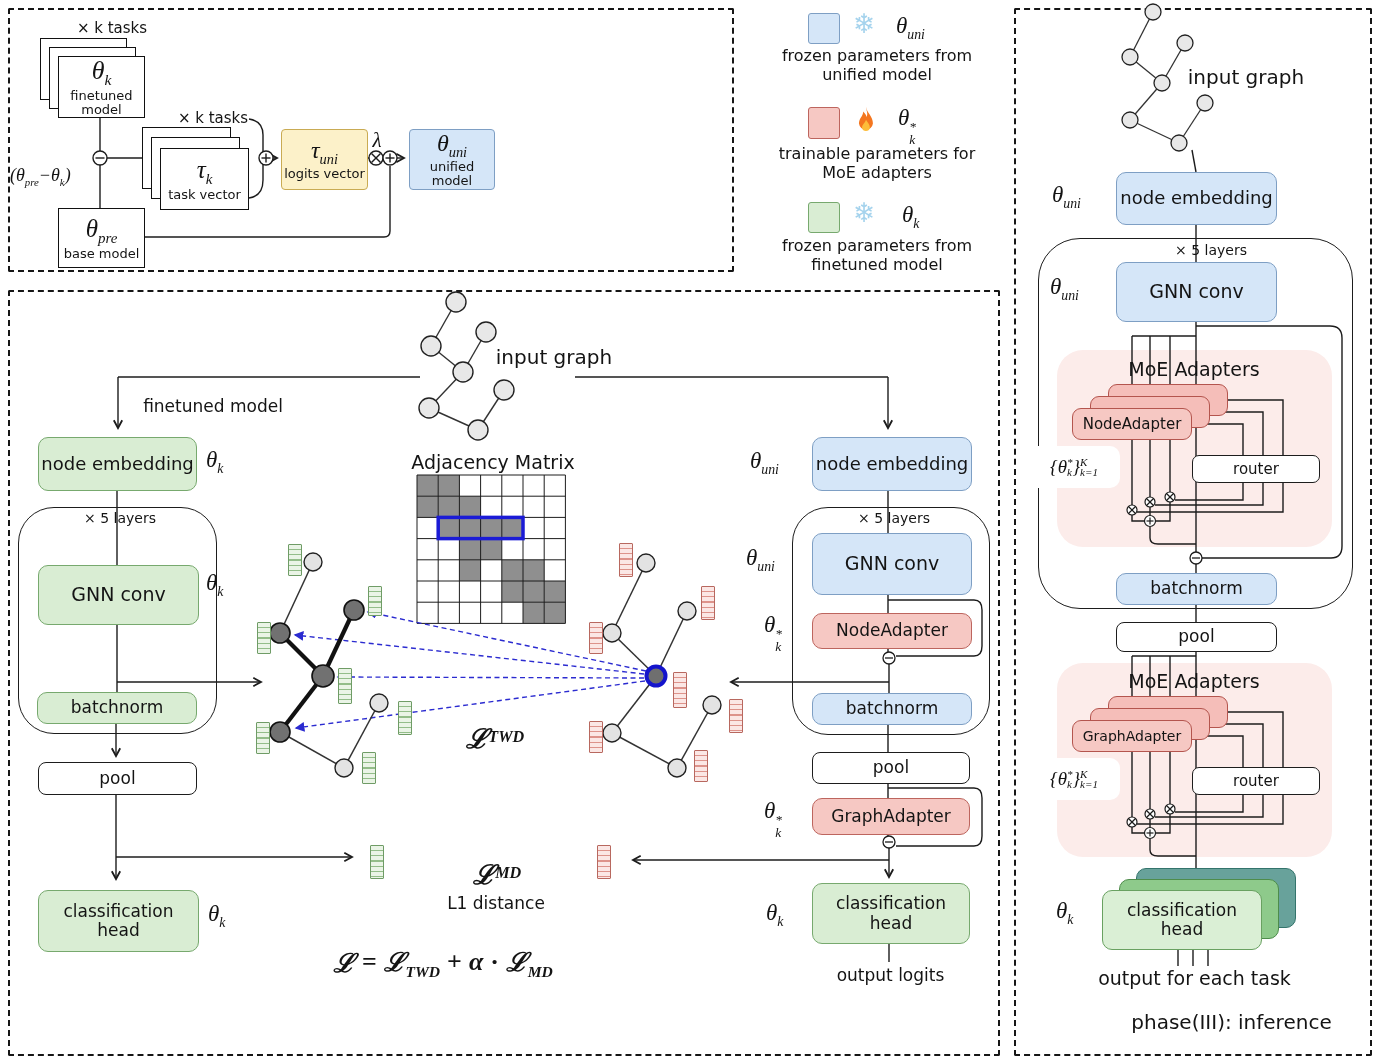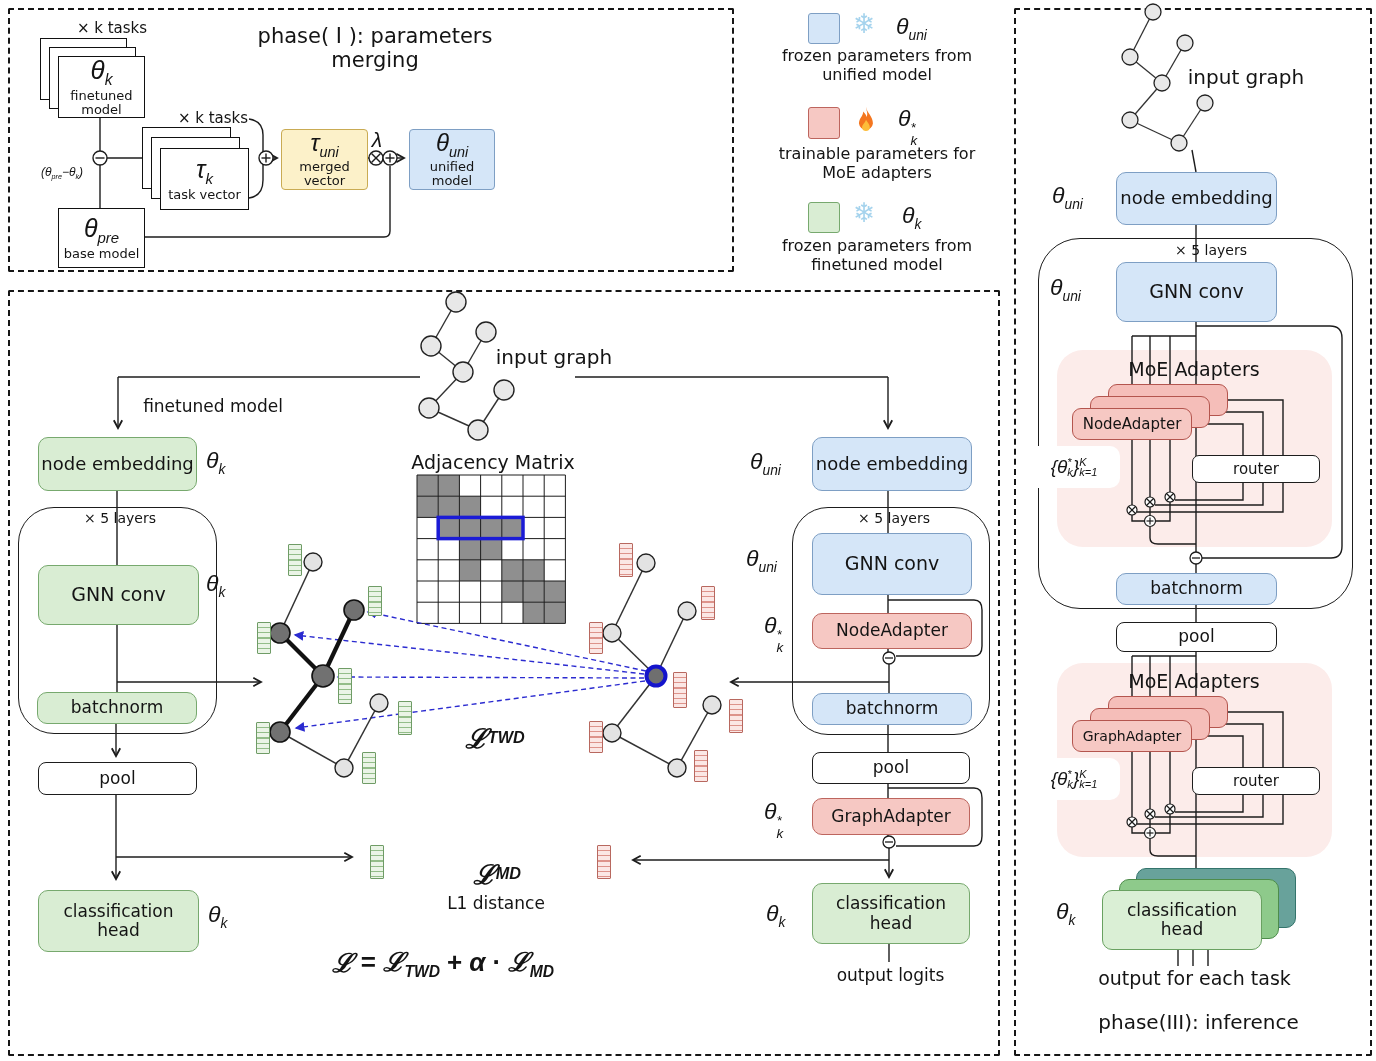--- a/index.html
+++ b/index.html
@@ -12,21 +12,21 @@
   .box{display:flex;flex-direction:column;align-items:center;justify-content:center;
        text-align:center;border:1.4px solid #222;background:#fff;border-radius:10px;line-height:1.12}
   .sq{border-radius:0;border-width:1.6px;border-color:#111}
   .blue{background:#d5e6f8;border-color:#7e9fc4}
   .green{background:#d9edd3;border-color:#77a96e}
   .pink{background:#f6c8c3;border-color:#bd655e}
   .yellow{background:#fcf1c9;border-color:#c9ab53}
   .white{background:#fff;border-color:#1d1d1d}
   .moebg{background:#fcecea;border:none;border-radius:26px}
   .container{border:1.7px solid #1d1d1d;border-radius:36px;background:transparent}
-  .mv{font-family:Liberation Sans, sans-serif;font-style:italic}
+  .mv{font-family:Liberation Serif, serif;font-style:italic}
   .mv sub{font-size:0.6em;font-style:italic}
   .ss{display:inline-flex;flex-direction:column;font-size:0.58em;line-height:0.95;
       vertical-align:-0.45em;text-align:left;font-style:italic}
   .cap{font-size:13px;font-family:"DejaVu Sans",sans-serif;font-style:normal;line-height:1.1}
   .ctr{display:flex;align-items:center;justify-content:center;text-align:center}
   .prelines{white-space:pre-line}
   .bar{position:absolute;z-index:2;width:12px;border:1.1px solid;border-radius:1px}
   .bar.g{border-color:#6f9c66;background:repeating-linear-gradient(to bottom,#eaf4e6 0 4px,#93bd89 4px 5.2px)}
   .bar.p{border-color:#b8685f;background:repeating-linear-gradient(to bottom,#fbe7e5 0 4px,#dd938b 4px 5.2px)}
   .adp{display:flex;align-items:center;justify-content:center;border:1.4px solid #b4554e;
@@ -335,45 +335,44 @@
           <circle cx="1185" cy="43" r="8"></circle>
           <circle cx="1130" cy="57" r="8"></circle>
         <circle cx="1162" cy="83" r="8"></circle>
           <circle cx="1205" cy="103" r="8"></circle>
           <circle cx="1130" cy="120" r="8"></circle>
         <circle cx="1179" cy="143" r="8"></circle>
       </g>
     </g>
   </svg>
 
-  <div class="lay2 ctr" style="left:225px;top:34px;width:300px;height:28px;font-size:21px">phase( I ):  parameters merging</div>
 
   <div class="lay2 ctr" style="left:62px;top:20px;width:100px;height:16px;font-size:15px">× k tasks</div>
   <div class="lay2 box sq" style="left:40px;top:38px;width:85px;height:60px"></div>
   <div class="lay2 box sq" style="left:49px;top:47px;width:85px;height:60px"></div>
   <div class="lay2 box sq" style="left:58px;top:56px;width:85px;height:60px">
     <span class="mv" style="font-size:26px"><span>θ</span><sub>k</sub></span>
     <span class="cap">finetuned model</span>
   </div>
 
-  <div class="lay2 mv" style="left:10px;top:165px;width:104px;height:26px;font-size:12px;text-align:center">
+  <div class="lay2 mv" style="left:10px;top:165px;width:104px;height:26px;font-size:18px;text-align:left">
     <span>(</span><span>θ</span><sub>pre</sub><span>−</span><span>θ</span><sub>k</sub><span>)</span>
   </div>
 
   <div class="lay2 ctr" style="left:168px;top:110px;width:90px;height:16px;font-size:15px">× k tasks</div>
   <div class="lay2 box sq" style="left:142px;top:127px;width:87px;height:60px"></div>
   <div class="lay2 box sq" style="left:151px;top:137px;width:87px;height:60px"></div>
   <div class="lay2 box sq" style="left:160px;top:148px;width:87px;height:60px">
     <span class="mv" style="font-size:25px"><span>τ</span><sub>k</sub></span>
     <span class="cap">task vector</span>
   </div>
 
   <div class="lay2 box yellow" style="left:281px;top:129px;width:85px;height:59px;border-radius:4px">
     <span class="mv" style="font-size:24px"><span>τ</span><sub>uni</sub></span>
-    <span class="cap">merged vector</span>
+    <span class="cap">logits vector</span>
   </div>
 
   <div class="lay2 mv ctr" style="left:366px;top:128px;width:22px;height:24px;font-size:21px">λ</div>
 
   <div class="lay2 box blue" style="left:409px;top:129px;width:84px;height:59px;border-radius:4px">
     <span class="mv" style="font-size:24px"><span>θ</span><sub>uni</sub></span>
     <span class="cap">unified model</span>
   </div>
 
   <div class="lay2 box sq" style="left:58px;top:208px;width:85px;height:58px">
@@ -534,15 +533,15 @@
       </span>
   </div>
 
   <div class="lay2 teal" style="left:1136px;top:868px;width:158px;height:58px"></div>
   <div class="lay2 midg" style="left:1119px;top:879px;width:158px;height:58px"></div>
   <div class="lay2 box green frontg prelines" style="left:1102px;top:890px;width:158px;height:58px;font-size:17px">classification
 head</div>
   <div class="lay2 mv" style="left:1056px;top:898px;font-size:23px"><span>θ</span><sub>k</sub></div>
 
   <div class="lay2 ctr" style="left:1082px;top:966px;width:225px;height:24px;font-size:19px">output for each task</div>
-  <div class="lay2 ctr" style="left:1076px;top:1008px;width:245px;height:28px;font-size:20px">phase(III):  inference</div>
+  <div class="lay2 ctr" style="left:1109px;top:1008px;width:245px;height:28px;font-size:20px">phase(III):  inference</div>
 
 </div>
 
 </body></html>

